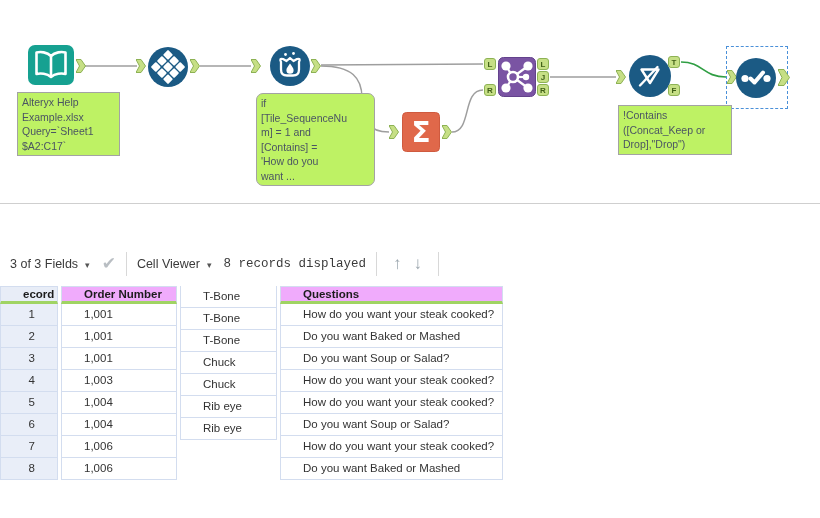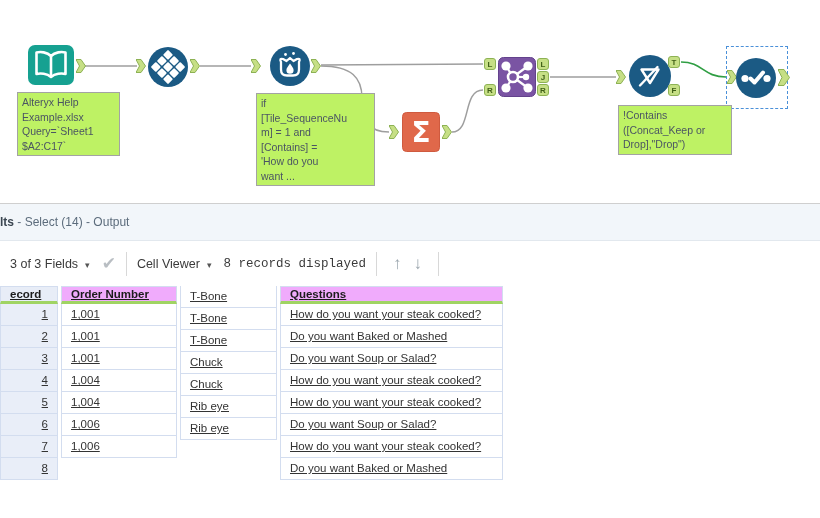--- a/index.html
+++ b/index.html
@@ -35,23 +35,23 @@
     background:#fff;display:flex;align-items:center;font-size:12.5px;color:#3a3a3a;}
   .tb-sep{width:1px;height:24px;background:#d8d8d8;margin:0 10px;}
   .tb-caret{font-size:9px;color:#555;margin:2px 0 0 7px;}
   .tb-check{color:#b9bec3;font-size:17px;margin-left:12px;}
   .tb-arrow{color:#9aa5ad;font-size:17px;margin:0 6px;cursor:pointer;}
   .tb-item{display:flex;align-items:center;cursor:pointer;}
 
   
   #table{position:absolute;left:0;top:286px;}
   .col{position:absolute;top:0;box-sizing:border-box;}
-  .cell,.hcell{box-sizing:border-box;font-size:11.5px;padding:0 9px;height:22px;
+  .cell,.hcell{box-sizing:border-box;font-size:11.5px;padding:0 22px;height:22px;
     line-height:21px;border:1px solid #d3ddef;border-top:none;background:#fff;
-    color:#333;white-space:nowrap;overflow:hidden;text-decoration:underline;}
+    color:#333;white-space:nowrap;overflow:hidden;}
   .hcell{height:18px;line-height:15px;font-weight:bold;color:#1c1c1c;
     background:#f0abfc;border:1px solid #d3ddef;border-bottom:3px solid #a0d463;}
   .col[data-col="0"] .cell{background:#e9eef8;text-align:right;}
   .col[data-col="0"] .hcell{background:#e8edf7;}
 </style>
 </head>
 <body>
 
 <div id="app">
 
@@ -204,42 +204,37 @@
           <path d="M0,0.5 H6 L11.5,8.5 L6,16.5 H0 L4,8.5 Z" fill="#c6df85" stroke="#8db254"></path>
         </svg>
     </div>
 
     <div class="annotation" style="left:17px;top:92px;width:93px;">
         <div>Alteryx Help</div>
         <div>Example.xlsx</div>
         <div>Query=`Sheet1</div>
         <div>$A2:C17`</div>
       </div>
-    <div class="annotation" style="left:256px;top:93px;width:109px;">
+    <div class="annotation" style="left:256px;top:93px;width:109px;border-radius:7px;">
         <div>if</div>
         <div>[Tile_SequenceNu</div>
         <div>m] = 1 and</div>
         <div>[Contains] =</div>
         <div>'How do you</div>
         <div>want ...</div>
       </div>
     <div class="annotation" style="left:618px;top:105px;width:104px;">
         <div>!Contains</div>
         <div>([Concat_Keep or</div>
         <div>Drop],"Drop")</div>
       </div>
   </div>
 
   <div id="divider"></div>
 
-  <div id="results-header">
-    <div class="inner">
-      <b>lts</b><span> - Select (14) - Output</span>
-    </div>
-  </div>
 
   <div id="results-toolbar">
     <span class="tb-item" style="margin-left:10px;">
       <span>3 of 3 Fields</span>
       <span class="tb-caret">▾</span>
     </span>
     <span class="tb-check">✔</span>
     <span class="tb-sep"></span>
     <span class="tb-item">
       <span>Cell Viewer</span>
@@ -262,20 +257,21 @@
         <div class="cell">5</div>
         <div class="cell">6</div>
         <div class="cell">7</div>
         <div class="cell">8</div>
       </div>
     <div class="col" data-col="1" style="left:61px;width:116px;">
         <div class="hcell">Order Number</div>
         <div class="cell">1,001</div>
         <div class="cell">1,001</div>
         <div class="cell">1,001</div>
+        <div class="cell">1,003</div>
         <div class="cell">1,004</div>
         <div class="cell">1,004</div>
         <div class="cell">1,006</div>
         <div class="cell">1,006</div>
       </div>
     <div class="col" data-col="2" style="left:180px;width:97px;">
         <div class="cell">T-Bone</div>
         <div class="cell">T-Bone</div>
         <div class="cell">T-Bone</div>
         <div class="cell">Chuck</div>

